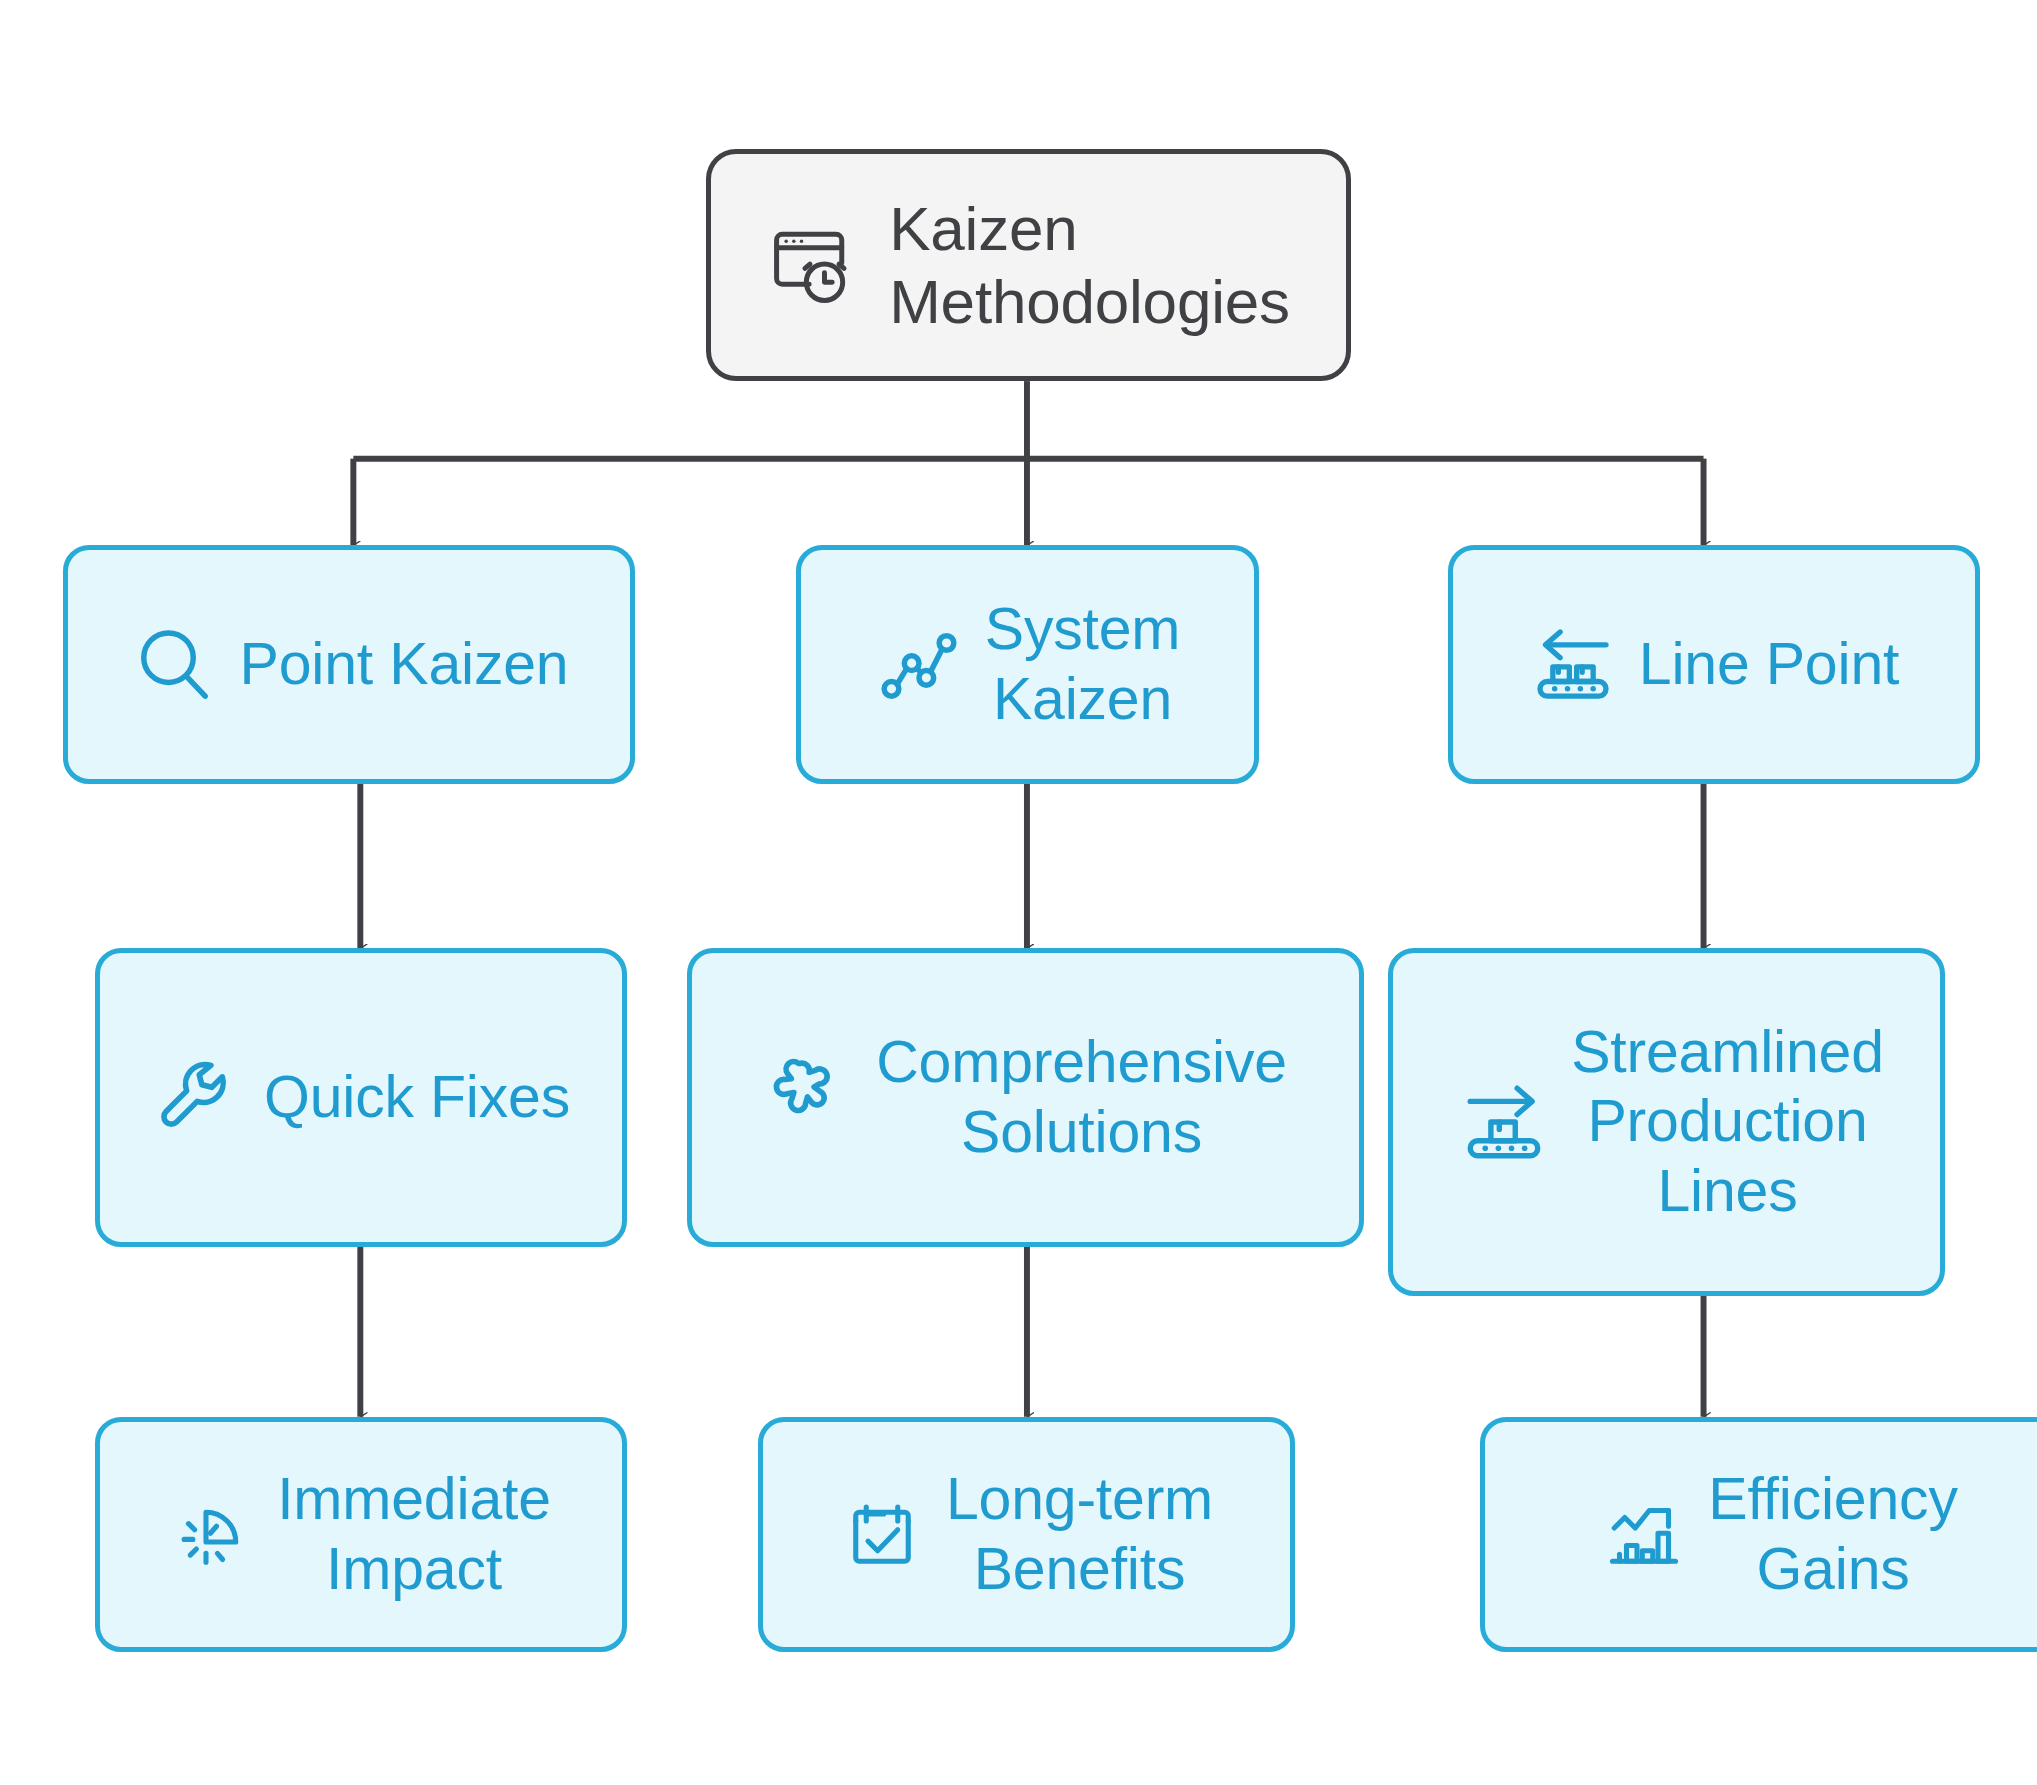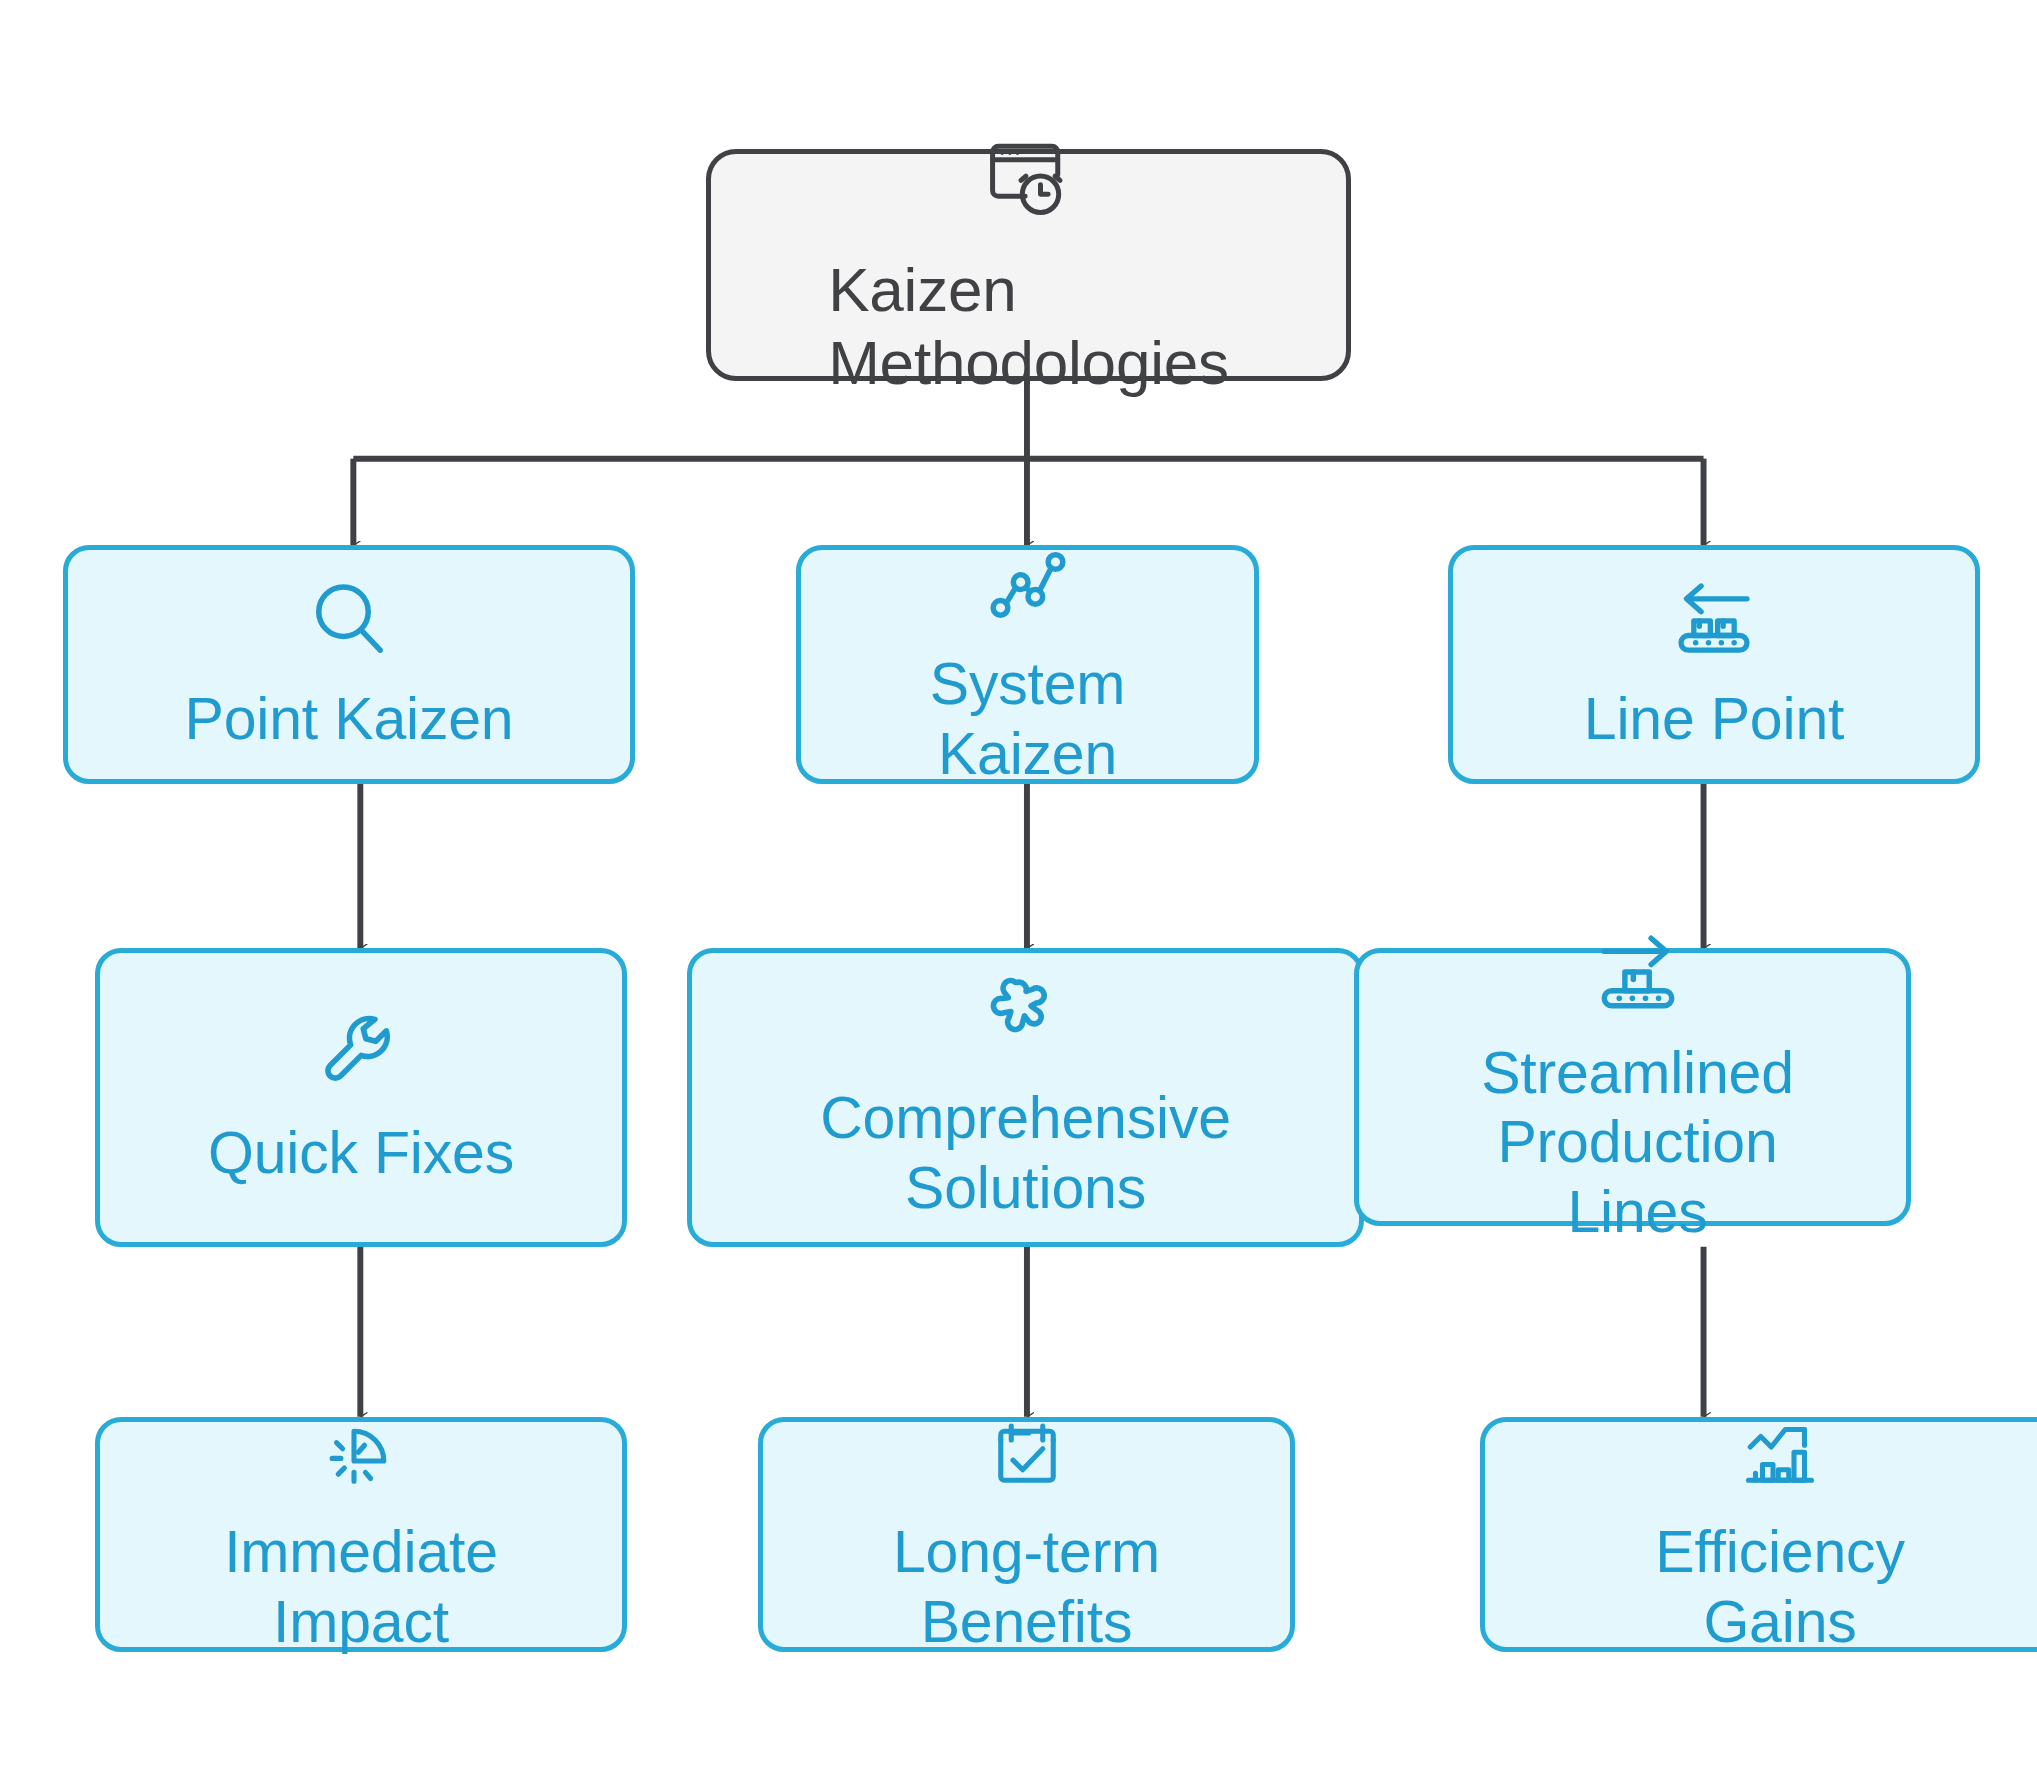--- a/index.html
+++ b/index.html
@@ -32,21 +32,20 @@
     height: 1785px;
     z-index: 1;
   }
 
   
   .node {
     position: absolute;
     z-index: 2;
     box-sizing: border-box;
     display: flex;
-    flex-direction: column;
     align-items: center;
     justify-content: center;
     gap: 22px;
     border-radius: 26px;
     padding: 10px 22px;
   }
 
   .node.root {
     background: #f4f4f4;
     border: 5px solid #3f4144;
@@ -187,21 +186,21 @@
   <div class="node leaf" style="left:687px; top:948px; width:677px; height:299px;">
     <span class="node-icon">
       <svg width="90" height="90" viewBox="0 0 48 48" fill="none" stroke="#1f9bcf" stroke-width="3" stroke-linecap="round" stroke-linejoin="round" xmlns="http://www.w3.org/2000/svg">
         <path d="M19.5 5.5a4 4 0 0 1 4.6 4.8l3.2-1a4 4 0 1 1 2.2 7.2l-2.8 1.6 3.3 2.4a3.8 3.8 0 1 1-4.8 5.6l-2-2.7-1 3.4a4 4 0 1 1-7.3-2.4l1-3.3-3.6.6a4 4 0 1 1-1.1-7.6l3.4-.4-2.1-2.8a4 4 0 0 1 5.8-5.4z"></path>
       </svg>
     </span>
     <span class="node-label">Comprehensive
 Solutions</span>
   </div>
 
-  <div class="node leaf" style="left:1354px; top:948px; width:557px; height:278px;padding-left:32px;">
+  <div class="node leaf" style="left:1388px; top:948px; width:557px; height:348px;padding-left:32px;">
     <span class="node-icon">
       <svg width="90" height="90" viewBox="0 0 48 48" fill="none" stroke="#1f9bcf" stroke-width="2.9" stroke-linecap="round" stroke-linejoin="round" xmlns="http://www.w3.org/2000/svg">
         <path d="M6 13h32"></path>
         <path d="M31 6 L39 13 L31 20"></path>
         <rect x="17" y="24" width="13" height="10"></rect>
         <path d="M21.5 24v4"></path>
         <rect x="6" y="34" width="36" height="8" rx="4"></rect>
         <circle cx="14" cy="38" r="1.5" fill="#1f9bcf" stroke="none"></circle>
         <circle cx="21" cy="38" r="1.5" fill="#1f9bcf" stroke="none"></circle>
         <circle cx="28" cy="38" r="1.5" fill="#1f9bcf" stroke="none"></circle>

